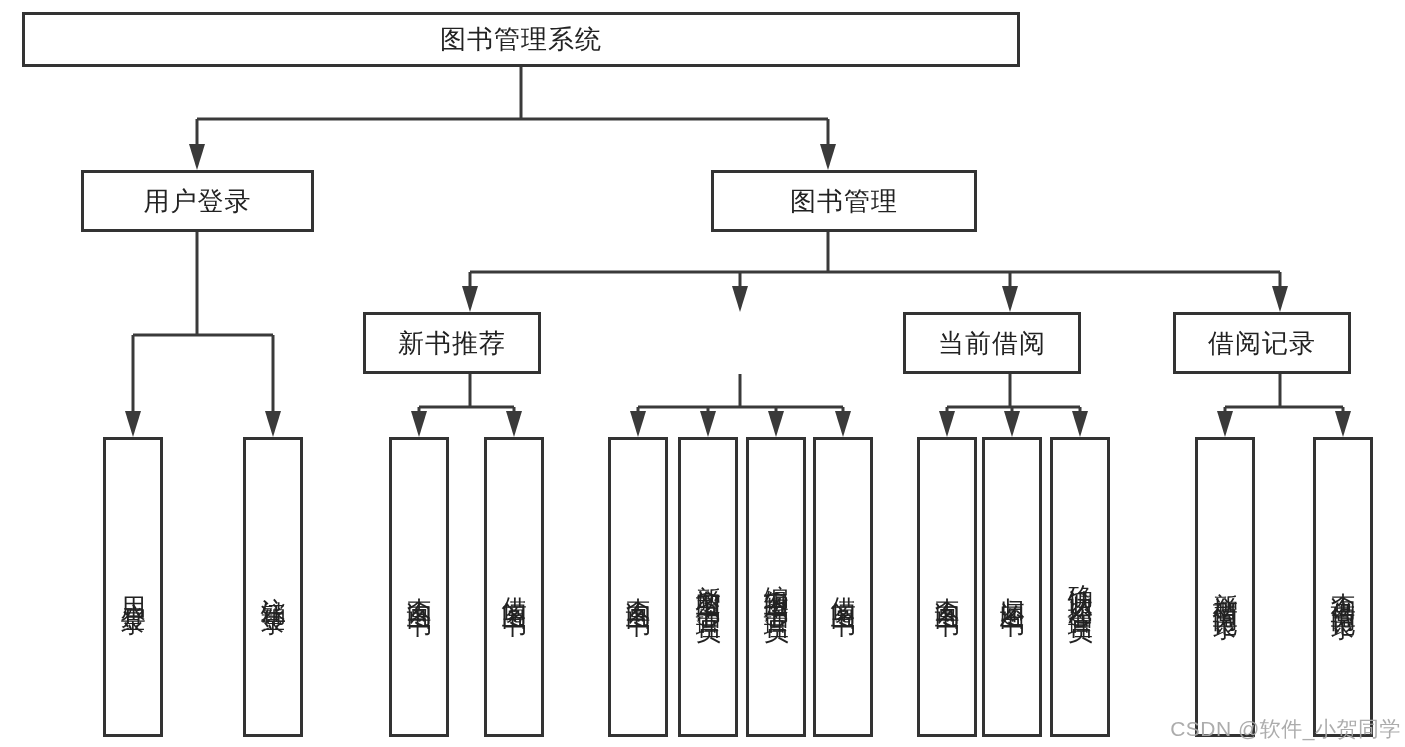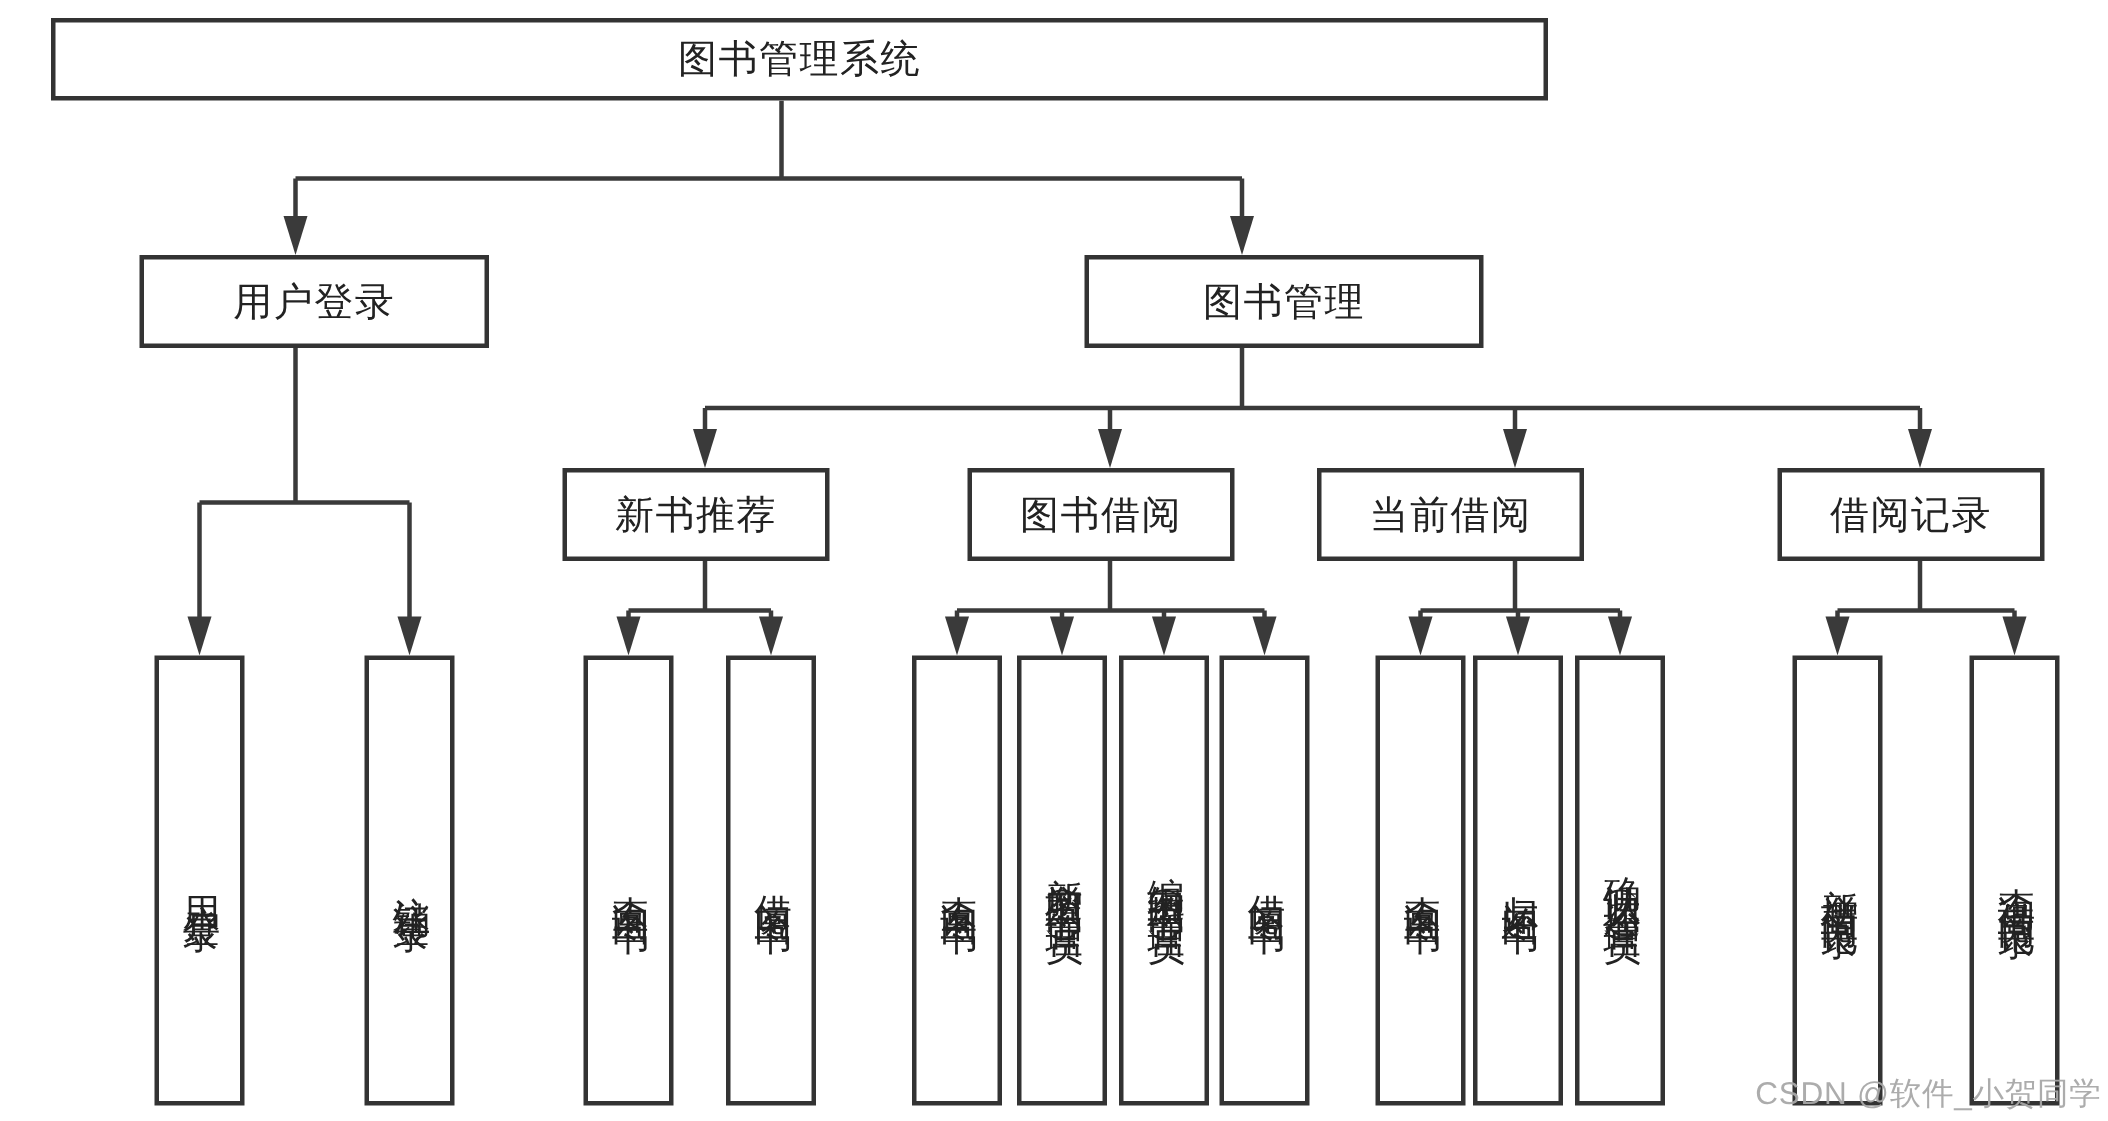--- a/index.html
+++ b/index.html
@@ -26,29 +26,28 @@
     box-sizing: border-box;
     border: 3px solid #333333;
     background: #ffffff;
     display: flex;
     align-items: center;
     justify-content: center;
     color: #222222;
     font-size: 26px;
     letter-spacing: 1px;
     z-index: 2;
-    margin-left: 12px;
   }
   .node-root   { left: 22px;  top: 12px;  width: 998px; height: 55px; }
   .node-l2-a   { left: 81px;  top: 170px; width: 233px; height: 62px; }
   .node-l2-b   { left: 711px; top: 170px; width: 266px; height: 62px; }
   .node-l3     { top: 312px;  width: 178px; height: 62px; }
   .node-l3-1   { left: 363px; }
   .node-l3-2   { left: 633px; }
-  .node-l3-3   { left: 866px; }
+  .node-l3-3   { left: 903px; }
   .node-l3-4   { left: 1173px; }
   .leaf {
     position: absolute;
     top: 437px;
     width: 60px;
     height: 300px;
     box-sizing: border-box;
     border: 3px solid #333333;
     background: #ffffff;
     display: flex;
@@ -161,21 +160,20 @@
       <polygon points="1335,411 1351,411 1343,437"></polygon>
     </g>
   </svg>
 
   <div class="node node-root">图书管理系统</div>
 
   <div class="node node-l2-a">用户登录</div>
   <div class="node node-l2-b">图书管理</div>
 
   <div class="node node-l3 node-l3-1">新书推荐</div>
-  <div class="node node-l3 node-l3-2">图书借阅</div>
   <div class="node node-l3 node-l3-3">当前借阅</div>
   <div class="node node-l3 node-l3-4">借阅记录</div>
 
   <div class="leaf leaf-1a">
     <span class="vtext">用户登录</span>
   </div>
   <div class="leaf leaf-1b">
     <span class="vtext">注销登录</span>
   </div>
 

